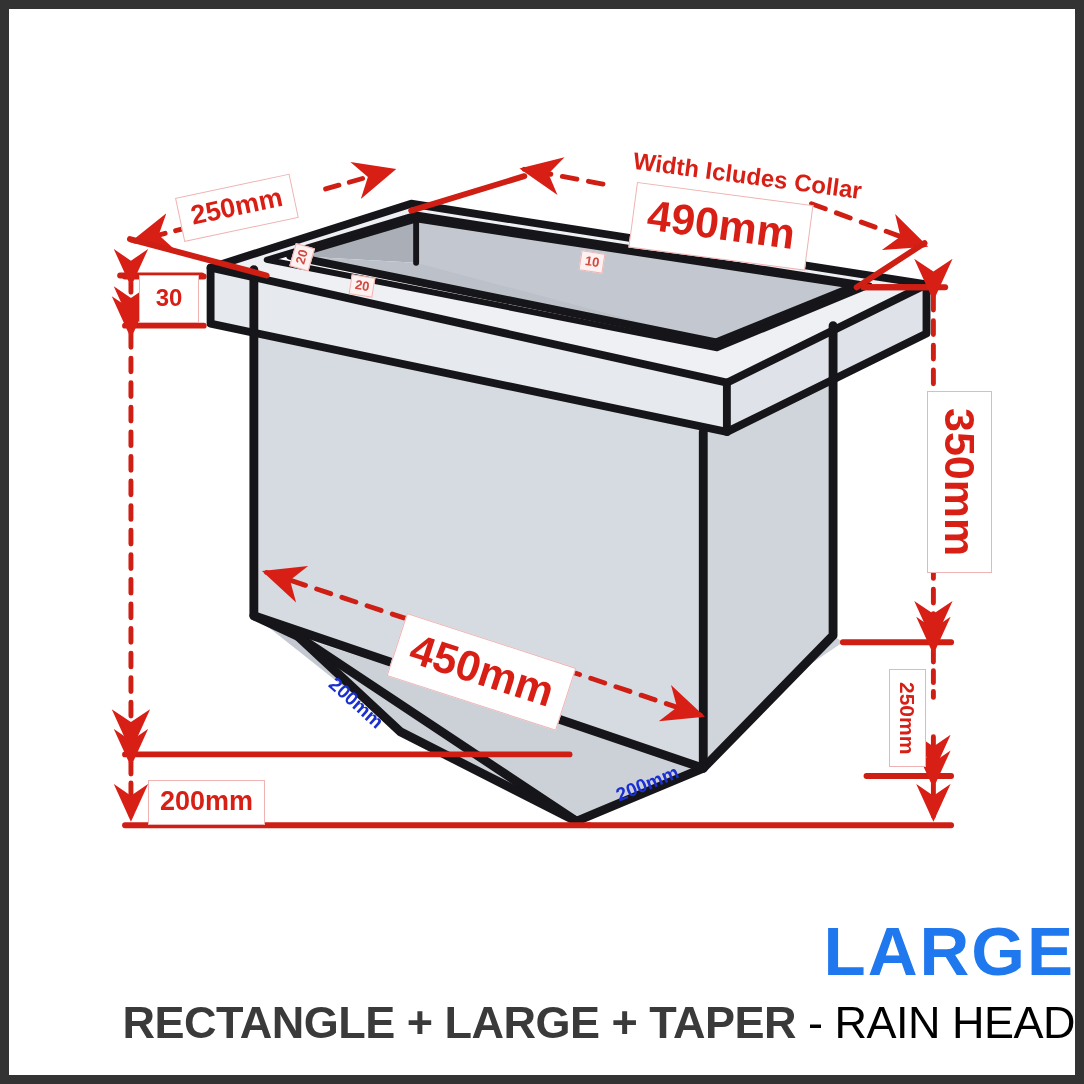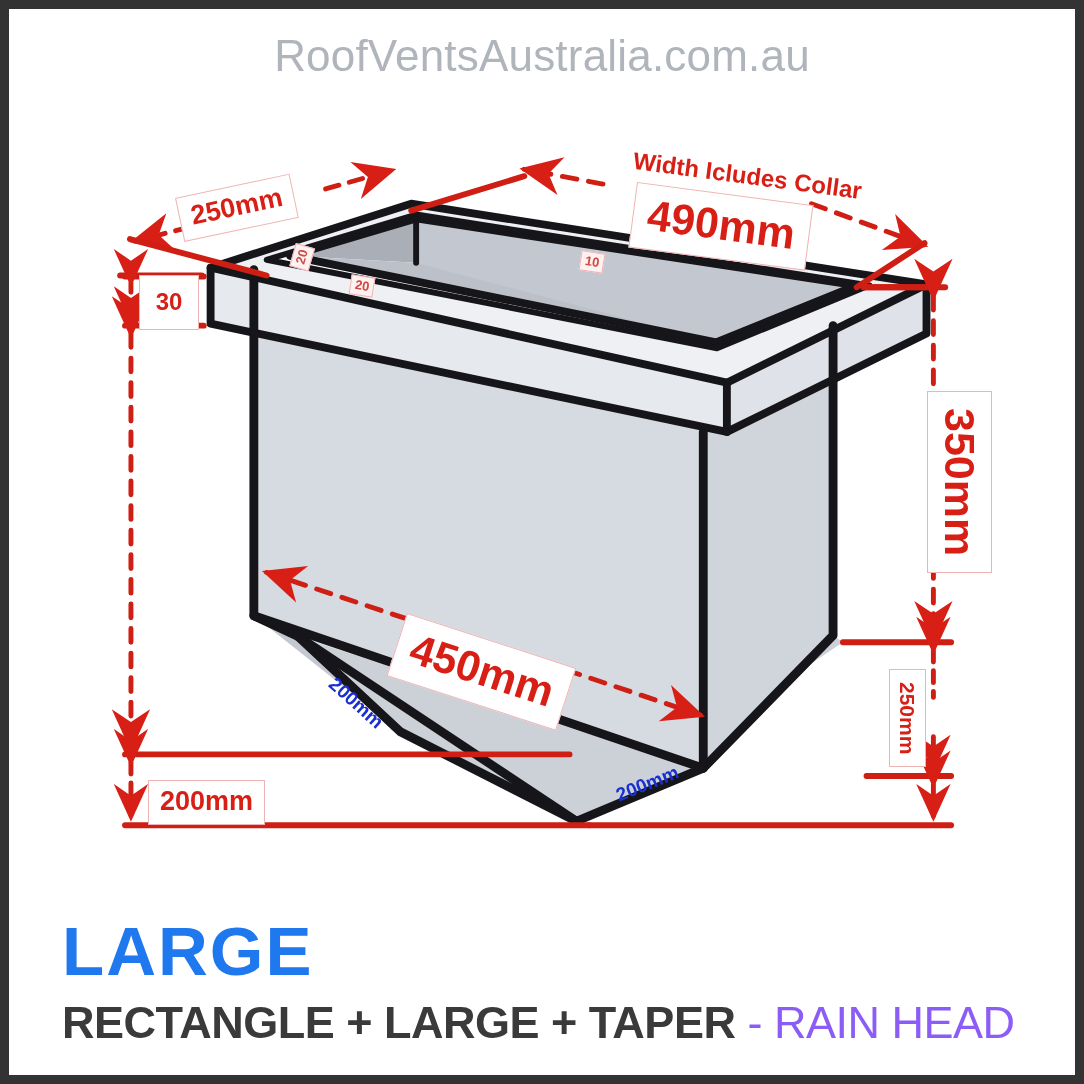--- a/index.html
+++ b/index.html
@@ -31,40 +31,39 @@
   .chip.tiny{font-size:13px;padding:2px 4px 3px;border-width:1.2px;
              color:#d04a40;font-weight:700;background:#fdf2f1;}
   .chip.vert{writing-mode:vertical-rl;}
 
   .note{
     position:absolute;color:#d81f16;font-weight:700;font-size:23px;
     white-space:nowrap;font-family:"Liberation Sans",sans-serif;
   }
 
   
-  .caption{position:absolute;left:9px;right:0;bottom:30px;text-align:left;padding-left:44px;}
+  .caption{position:absolute;left:0;right:0;bottom:30px;text-align:right;padding-left:44px;}
   .cap-main{
     font-size:69px;font-weight:700;color:#1f78ee;letter-spacing:2px;
     font-family:"Liberation Sans",sans-serif;line-height:1;
     margin-bottom:14px;
   }
   .cap-sub{
     font-size:45px;color:#3a3a3a;letter-spacing:-.5px;line-height:1;
     font-family:"Liberation Sans",sans-serif;white-space:nowrap;
   }
   .cap-sub .b{font-weight:700;}
-  .cap-sub .t{font-weight:400;color:#8b5cf6;}
+  .cap-sub .t{font-weight:400;color:#000000;}
 </style>
 </head>
 <body>
 
 <div id="page">
   <div id="stage">
 
-    <div class="watermark">RoofVentsAustralia.com.au</div>
 
     <svg class="diagram" viewBox="0 0 1084 1084">
       <defs>
         <marker id="arrR" markerWidth="9" markerHeight="9" refX="7.6" refY="4.5" orient="auto">
           <path d="M0,0.6 L8.6,4.5 L0,8.4 L2.6,4.5 Z" fill="#d81f16"></path>
         </marker>
         <marker id="arrS" markerWidth="8" markerHeight="8" refX="6.8" refY="4" orient="auto">
           <path d="M0,0.5 L7.7,4 L0,7.5 L2.4,4 Z" fill="#d81f16"></path>
         </marker>
       </defs>
@@ -160,21 +159,21 @@
         <path d="M566,672 L703,718" stroke-width="5" stroke-dasharray="15 12" marker-end="url(#arrR)"></path>
       </g>
     </svg>
 
     <div class="note" style="left:626px;top:138px;transform:rotate(7.5deg);transform-origin:left top;font-size:24px;">Width Icludes Collar</div>
 
     <div class="chip big" style="left:628px;top:173px;transform:rotate(7.5deg);transform-origin:left top;">490mm</div>
 
     <div class="chip mid" style="left:166px;top:189px;transform:rotate(-12deg);transform-origin:left top;">250mm</div>
 
-    <div class="chip sml" style="left:130px;top:266px;width:60px;height:55px;">30</div>
+    <div class="chip sml" style="left:130px;top:266px;width:60px;height:48px;">30</div>
 
     <div class="chip big vert" style="left:918px;top:382px;padding:16px 10px;">350mm</div>
 
     <div class="chip sml vert" style="left:880px;top:660px;padding:12px 7px;font-size:21px;">250mm</div>
 
 
     <div class="chip mid" style="left:139px;top:771px;">200mm</div>
 
     <div class="chip big" style="left:398px;top:604px;transform:rotate(18deg);transform-origin:left top;">450mm</div>
 

